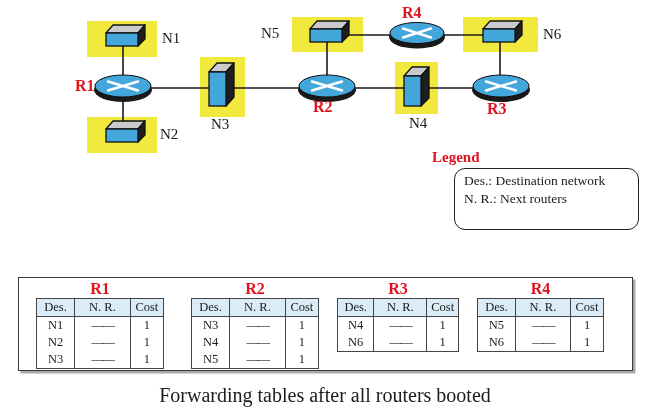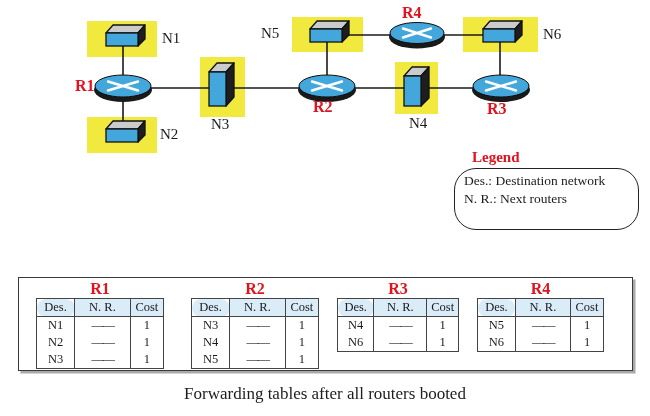--- a/index.html
+++ b/index.html
@@ -9,42 +9,42 @@
   .hl{fill:var(--highlight-yellow,#f2e93e);}
   .lnk{stroke:#1a1a1a;stroke-width:1.6;}
   .boxtop{fill:#c9cbcd;stroke:#111;stroke-width:1.3;stroke-linejoin:round;}
   .boxside{fill:#1e1e1e;stroke:#111;stroke-width:1.3;stroke-linejoin:round;}
   .boxfront{fill:var(--device-blue,#44a7dc);stroke:#111;stroke-width:1.3;}
   .rbase{fill:#191919;}
   .rtop{fill:var(--device-blue,#44a7dc);stroke:#0d0d0d;stroke-width:1;}
   .rx{stroke:#fff;stroke-width:2.4;fill:none;stroke-linecap:round;}
   .nlabel{position:absolute;font-size:15px;color:#1a1a1a;white-space:nowrap;}
   .rlabel{position:absolute;font-size:16px;font-weight:bold;color:var(--label-red,#e0131f);white-space:nowrap;}
-  .legend-title{position:absolute;left:472px;top:149px;font-size:15px;font-weight:bold;
+  .legend-title{position:absolute;left:432px;top:149px;font-size:15px;font-weight:bold;
                 color:var(--label-red,#e0131f);}
   .legend-box{position:absolute;left:454px;top:168px;width:170px;height:54px;
-              border:1.6px solid #222;border-radius:22px;padding:3px 4px 3px 9px;
+              border:1.6px solid #222;border-radius:11px;padding:3px 4px 3px 9px;
               font-size:13.5px;line-height:1.3;}
   .tables-panel{position:absolute;left:18px;top:277px;width:613px;height:92px;
                 border:1.6px solid #3a3a3a;box-shadow:2.5px 2.5px 0 #a9a9a9;background:#fff;}
   .tblock{position:absolute;top:2px;}
   .ttitle{font-size:16px;font-weight:bold;color:var(--label-red,#e0131f);
           text-align:center;height:17px;line-height:17px;}
   .ftable{width:100%;border-collapse:collapse;table-layout:fixed;margin-top:1px;}
   .ftable th{background:var(--table-header-blue,#d9ecf8);font-weight:normal;font-size:12.5px;
              height:17px;padding:0;border-bottom:1.4px solid #444;}
   .ftable td{font-size:12.5px;height:17px;padding:0;text-align:center;}
   .ftable th,.ftable td{font-family:"Liberation Serif",serif;}
-  .ftable .c1{width:30%;border-radius:9px;}.ftable .c2{width:44%;}.ftable .c3{width:26%;margin-left:40px;}
+  .ftable .c1{width:30%;}.ftable .c2{width:44%;}.ftable .c3{width:26%;margin-left:40px;}
   .ftable th:nth-child(1),.ftable td:nth-child(1),
   .ftable th:nth-child(2),.ftable td:nth-child(2){border-right:1.4px solid #444;}
   .ftable{border:1.5px solid #444;}
   .dash{letter-spacing:-1.5px;color:#2b2b2b;}
   .caption{position:absolute;left:0;top:384px;width:650px;text-align:center;
-           font-size:17px;color:#1c1c1c;}
+           font-size:20px;color:#1c1c1c;}
 </style>
 </head>
 <body>
 
 <div id="root">
 
   <svg width="650" height="250" viewBox="0 0 650 250">
 
     <rect class="hl" x="87" y="21" width="70" height="36"></rect>
     <rect class="hl" x="87" y="117" width="70" height="36"></rect>

